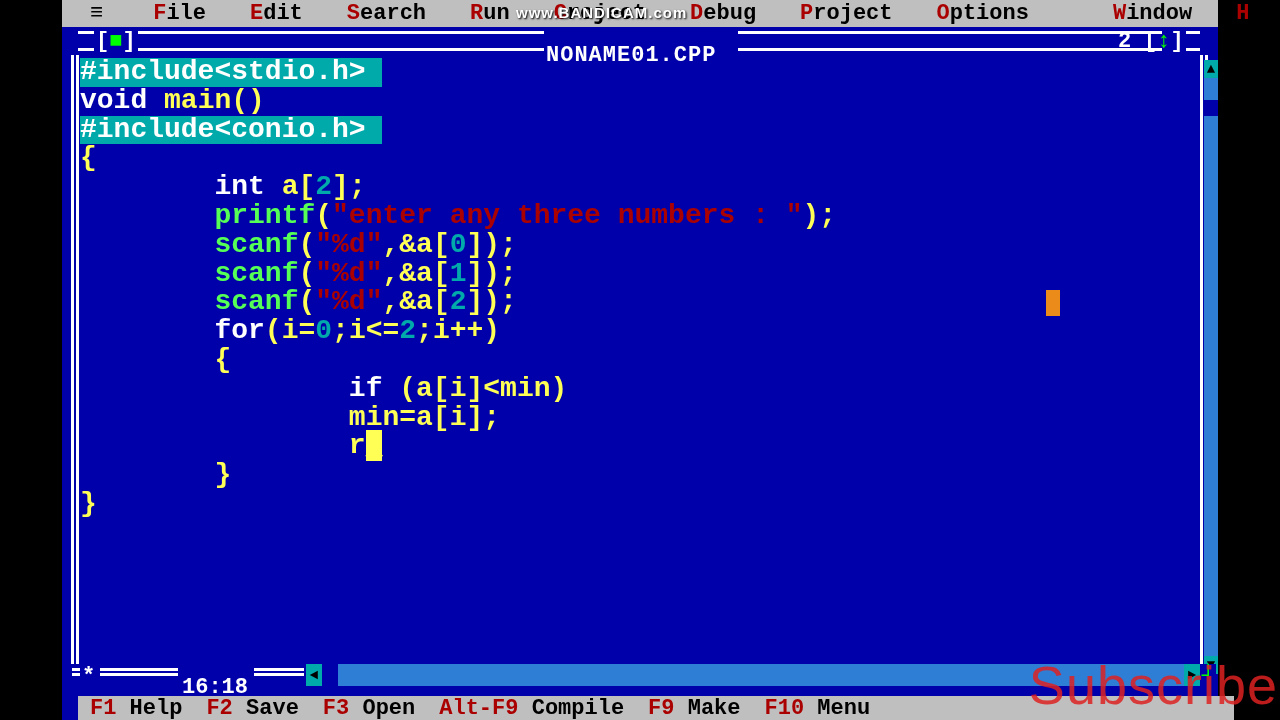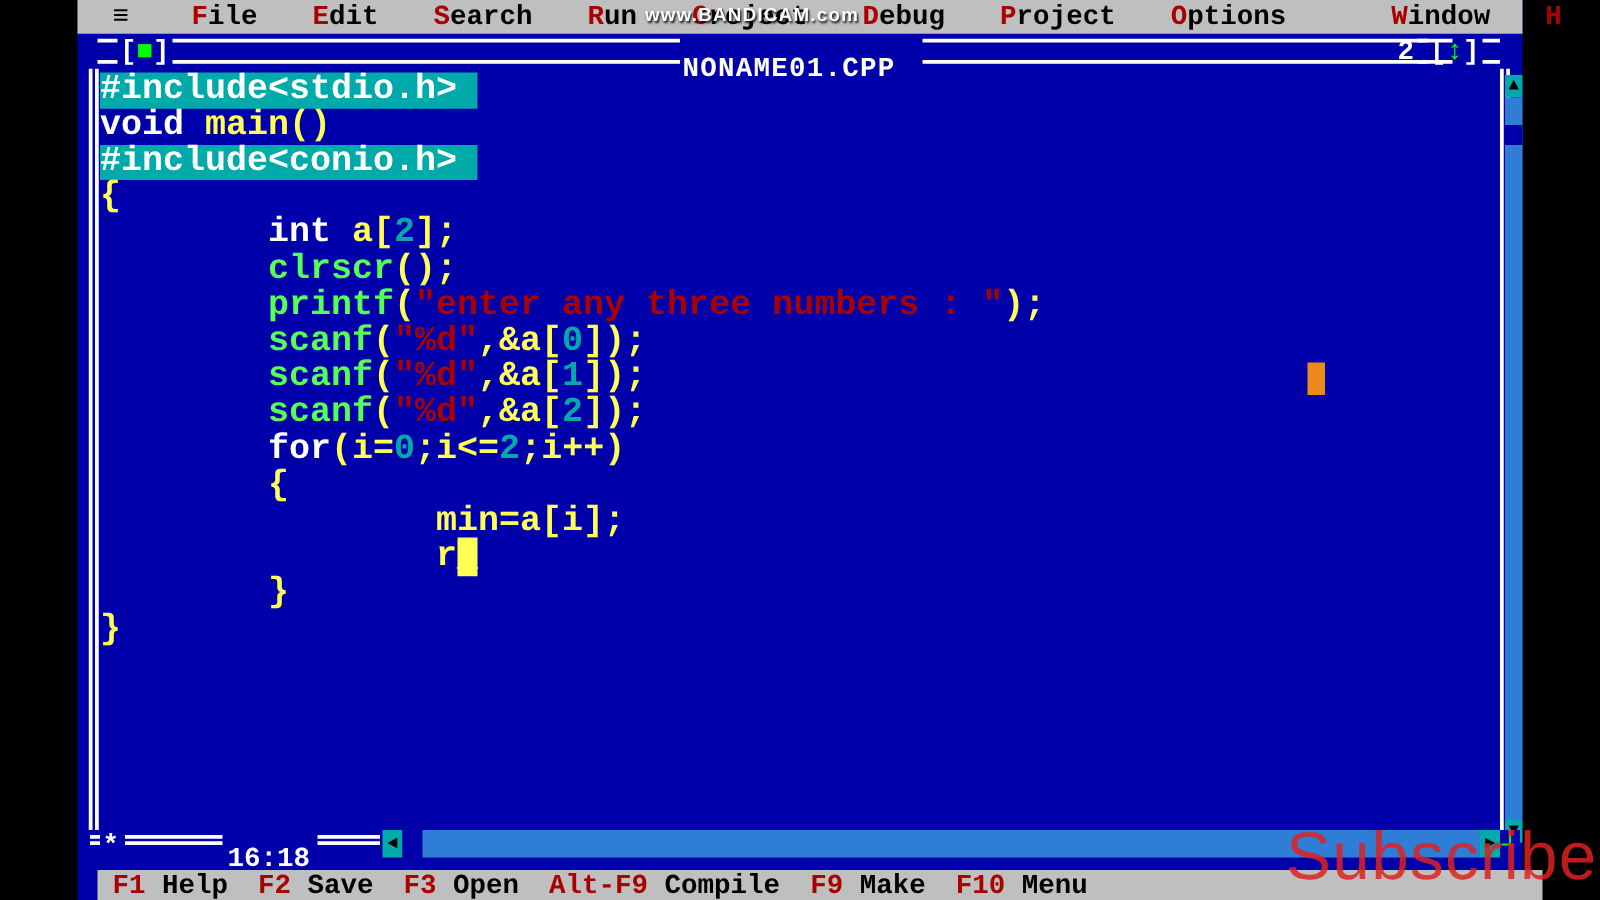--- a/index.html
+++ b/index.html
@@ -90,27 +90,27 @@
     </div>
     <div style="width:14px;height:18px;background:#00AAAA;color:#000;text-align:center;font-size:14px;line-height:18px">▼</div>
   </div>
 
   <div class="code">
     <div><span class="hlsel">#include&lt;stdio.h&gt; </span></div>
     <div><span class="kw">void</span><span> main()</span></div>
     <div><span class="hlsel">#include&lt;conio.h&gt; </span></div>
     <div>{</div>
     <div><span class="kw">        int</span><span> a[</span><span class="num">2</span><span>];</span></div>
-    <div><span class="fn">        clrscr</span><span>();</span></div>
     <div><span class="fn">        printf</span><span>(</span><span class="str">"enter any three numbers : "</span><span>);</span></div>
     <div><span class="fn">        scanf</span><span>(</span><span class="str">"%d"</span><span>,&amp;a[</span><span class="num">0</span><span>]);</span></div>
     <div><span class="fn">        scanf</span><span>(</span><span class="str">"%d"</span><span>,&amp;a[</span><span class="num">1</span><span>]);</span></div>
     <div><span class="fn">        scanf</span><span>(</span><span class="str">"%d"</span><span>,&amp;a[</span><span class="num">2</span><span>]);</span></div>
     <div><span class="kw">        for</span><span>(i=</span><span class="num">0</span><span>;i&lt;=</span><span class="num">2</span><span>;i++)</span></div>
     <div>        {</div>
+    <div><span class="kw">                if</span><span> (a[i]&lt;min)</span></div>
     <div>                min=a[i];</div>
     <div><span>                r</span><span class="cursor">_</span></div>
     <div>        }</div>
     <div>}</div>
   </div>
 
   <div class="orangeMark" style="left:984px; top:290px"></div>
 
   <div class="botrow">
     <div class="dbl" style="left:10px;width:8px"></div>

